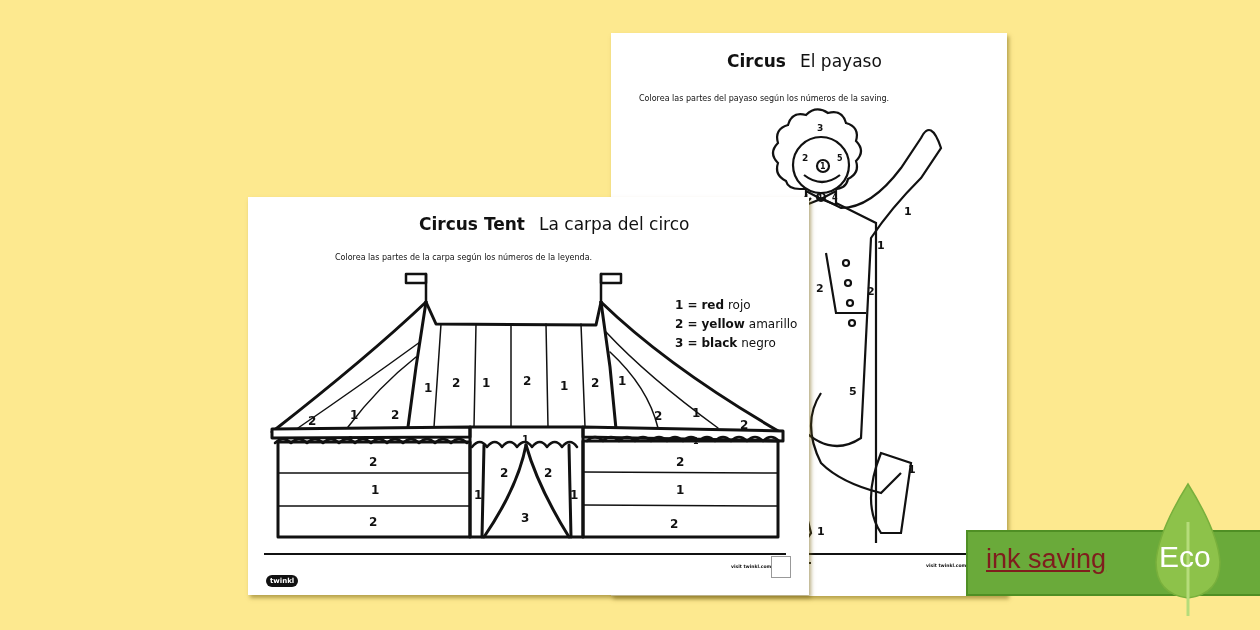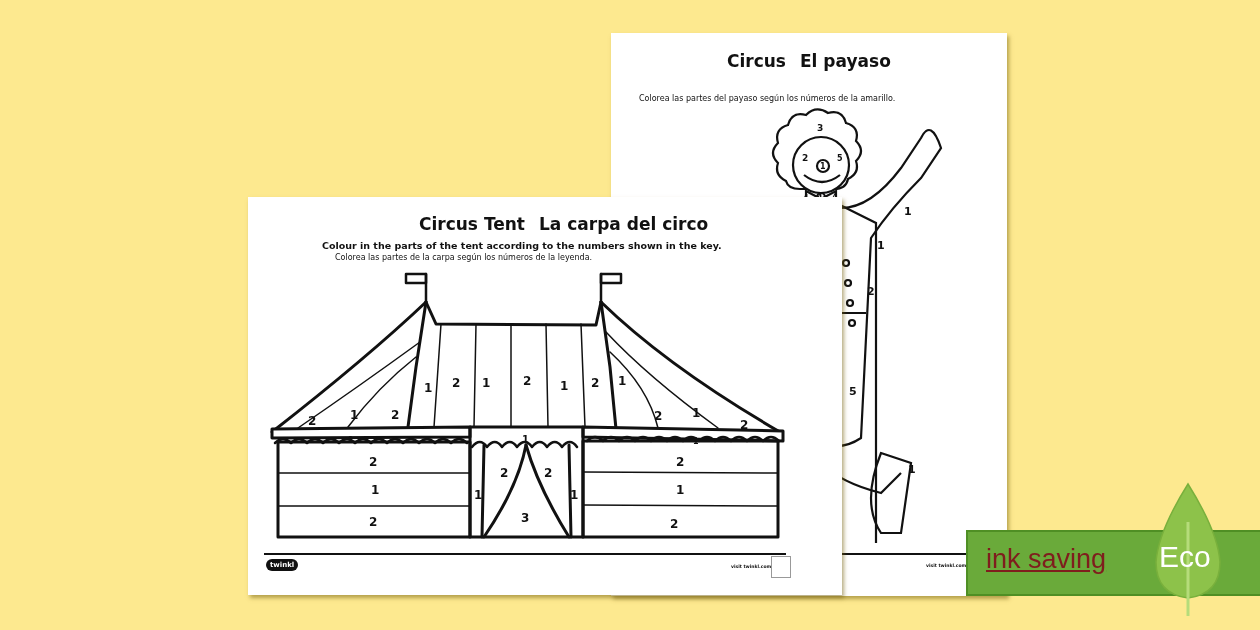--- a/index.html
+++ b/index.html
@@ -1,43 +1,43 @@
 <!DOCTYPE html>
 <html><head>
 <meta charset="utf-8">
 <style>
   html,body{margin:0;padding:0;}
   body{width:1260px;height:630px;background:#fde98f;position:relative;overflow:hidden;font-family:"DejaVu Sans",sans-serif;}
   .sheet{position:absolute;background:#fff;box-shadow:2px 3px 4px rgba(120,100,20,.55);}
   #clown-sheet{left:611px;top:33px;width:396px;height:563px;}
-  #tent-sheet{left:248px;top:197px;width:561px;height:398px;padding-left:33px;}
+  #tent-sheet{left:248px;top:197px;width:561px;height:398px;}
   .title{position:absolute;font-weight:bold;font-size:17px;color:#111;white-space:nowrap;}
-  .title .es{font-weight:bold;margin-left:14px;}
+  .title .es{font-weight:normal;margin-left:14px;}
   .instr{position:absolute;font-size:9.5px;font-weight:bold;color:#111;white-space:nowrap;}
   .instr-es{position:absolute;font-size:8px;color:#111;white-space:nowrap;}
   .key{position:absolute;font-size:12px;color:#111;line-height:19px;}
   .key b{font-weight:bold;}
   .footer-line{position:absolute;height:2px;background:#111;}
   .visit{position:absolute;font-size:4.5px;font-weight:bold;color:#111;}
-  .logo{position:absolute;background:#111;color:#fff;font-weight:bold;font-size:7px;border-radius:8px;padding:2px 4px;}
+  .logo{position:absolute;background:#111;color:#fff;font-weight:bold;font-size:7px;border-radius:8px;padding:2px 4px;margin-top:16px;}
   .badge{position:absolute;width:18px;height:20px;border:1px solid #999;background:#fff;}
   svg text{font-family:"DejaVu Sans",sans-serif;font-weight:bold;fill:#111;}
   #eco{position:absolute;left:966px;top:530px;width:294px;height:66px;background:#6aaa3a;border:2px solid #4f8f24;border-right:none;box-sizing:border-box;}
   #eco-text{position:absolute;left:18px;top:12px;color:#7f1d1d;font-size:27px;font-family:"Liberation Sans",sans-serif;text-decoration:underline;}
   #eco-leaf{position:absolute;left:1148px;top:482px;}
   #eco-label{position:absolute;left:1159px;top:540px;color:#fff;font-weight:normal;font-size:30px;font-family:"Liberation Sans",sans-serif;}
 </style>
 </head>
 <body>
 
 <div class="sheet" id="clown-sheet">
   <div class="title" style="left:116px;top:18px;">
     <span>Circus</span><span class="es">El payaso</span>
   </div>
-  <div class="instr-es" style="left:28px;top:61px;">Colorea las partes del payaso según los números de la amarillo.</div>
+  <div class="instr-es" style="left:28px;top:61px;">Colorea las partes del payaso según los números de la saving.</div>
 
   <svg width="396" height="563" style="position:absolute;left:0;top:0;">
     <g fill="none" stroke="#111" stroke-width="2.2">
 
       <path d="M175 148 q-12 -6 -8 -18 q-10 -10 0 -20 q-4 -14 10 -18 q4 -14 18 -10 q10 -10 22 -2 q14 -4 18 10 q14 4 10 18 q10 10 0 20 q4 12 -8 18 q-2 10 -14 10 l-34 0 q-12 0 -14 -8z"></path>
 
       <ellipse cx="210" cy="132" rx="28" ry="28" fill="#fff"></ellipse>
       <circle cx="212" cy="133" r="6"></circle>
       <path d="M193 142 q18 14 36 0"></path>
 
@@ -74,23 +74,27 @@
   </svg>
 
   <div class="footer-line" style="left:12px;top:520px;width:360px;"></div>
   <div class="visit" style="left:315px;top:530px;">visit twinkl.com</div>
 </div>
 
 <div class="sheet" id="tent-sheet">
   <div class="title" style="left:171px;top:17px;">
     <span>Circus Tent</span><span class="es">La carpa del circo</span>
   </div>
-  <div class="instr" style="left:74px;top:43px;">Colour in the parts of the tent according to the numbers shown in the key.</div>
   <div class="instr-es" style="left:87px;top:56px;">Colorea las partes de la carpa según los números de la leyenda.</div>
 
+  <div class="key" style="left:427px;top:99px;">
+    <div><b>1 =</b> <b>red</b> <span>rojo</span></div>
+    <div><b>2 =</b> <b>yellow</b> <span>amarillo</span></div>
+    <div><b>3 =</b> <b>black</b> <span>negro</span></div>
+  </div>
 
   <svg width="561" height="398" style="position:absolute;left:0;top:0;">
     <g fill="none" stroke="#111" stroke-linecap="round" stroke-linejoin="round">
 
       <rect x="158" y="77" width="20" height="9" stroke-width="2.5"></rect>
       <line x1="178" y1="77" x2="178" y2="105" stroke-width="2.5"></line>
       <rect x="353" y="77" width="20" height="9" stroke-width="2.5"></rect>
       <line x1="353" y1="77" x2="353" y2="105" stroke-width="2.5"></line>
 
       <path d="M178 105 L188 127 L348 128 L353 105" stroke-width="3"></path>

